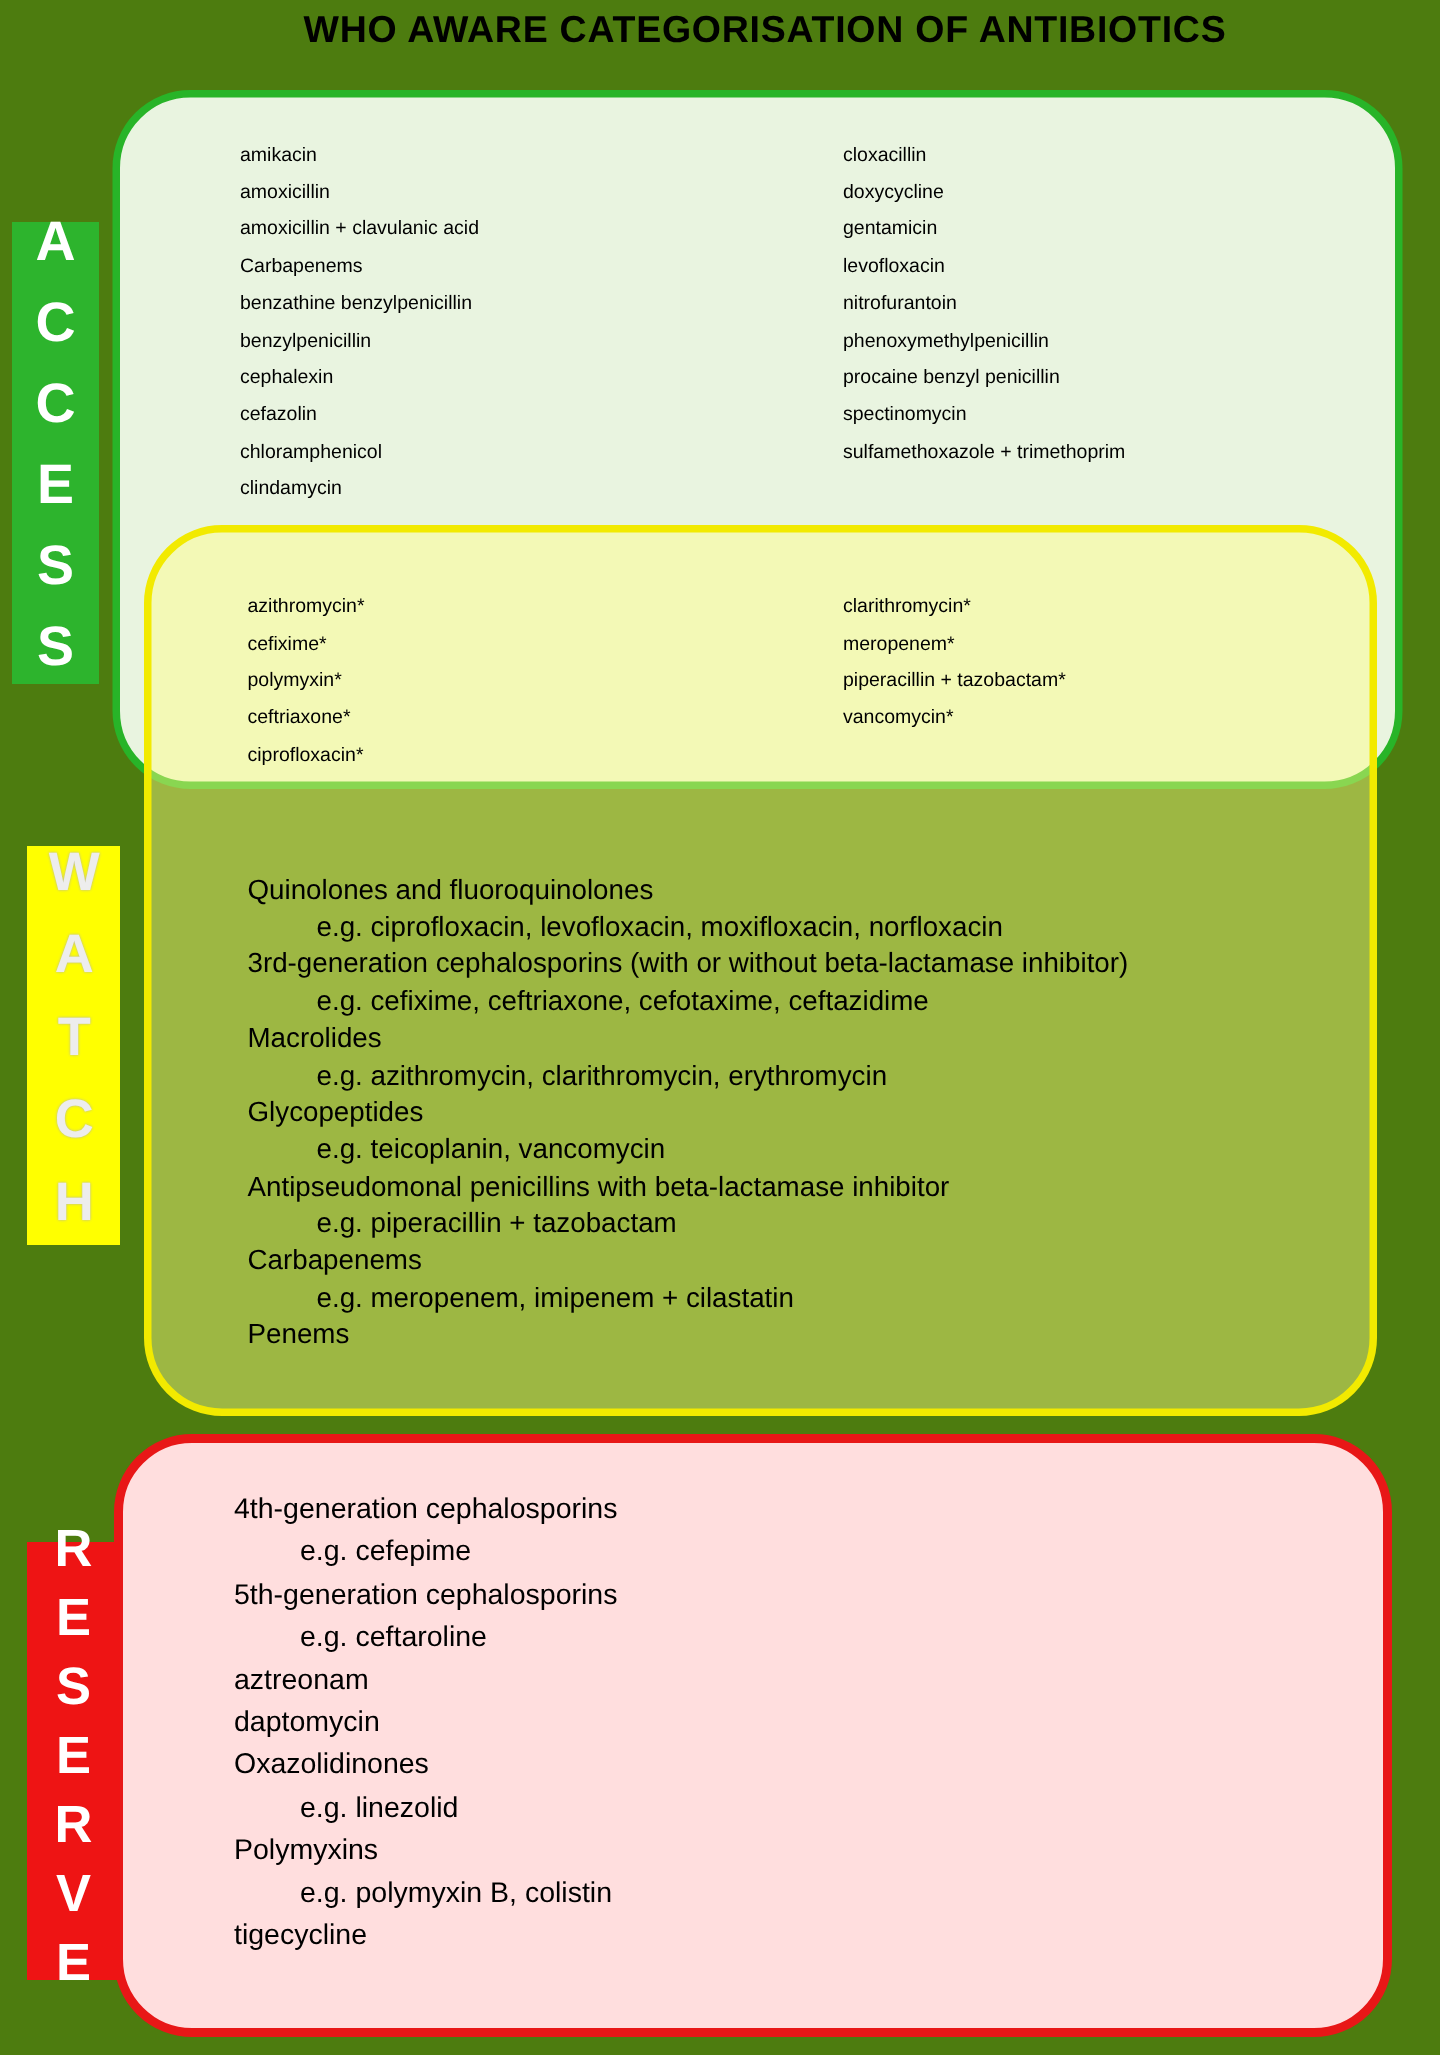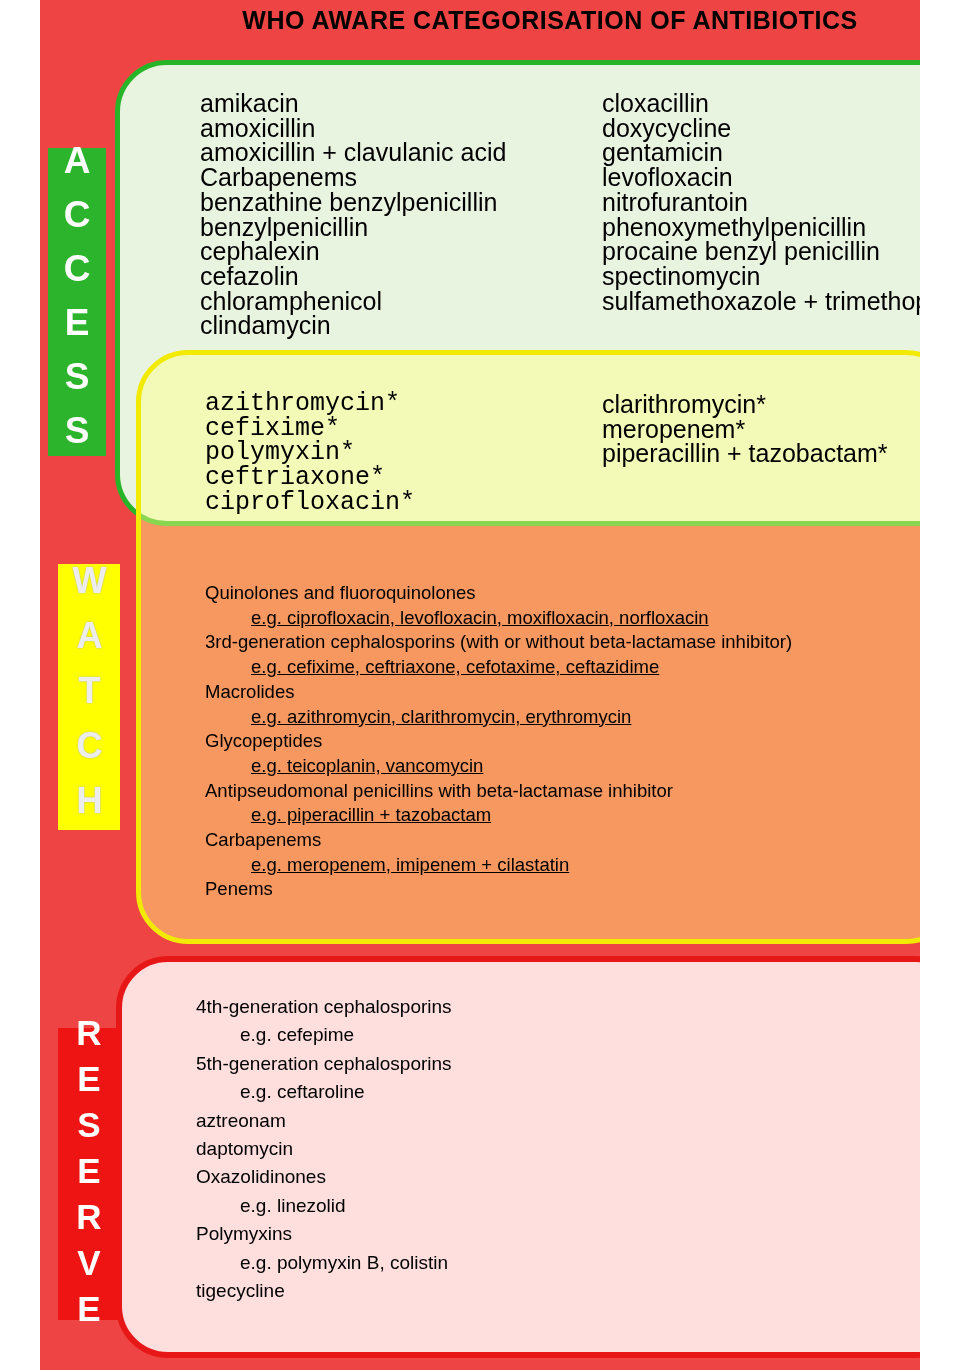--- a/index.html
+++ b/index.html
@@ -1,19 +1,19 @@
 <!DOCTYPE html>
 <html><head>
 <meta charset="utf-8">
 <style>
   * { margin:0; padding:0; box-sizing:border-box; }
   html,body { background:#ffffff; }
   .page {
-    position:relative; width:880px; height:1370px; margin:0 auto;
-    background:#ef4444; color:#000;
+    position:relative; width:960px; height:1370px; margin:0 auto;
+    background:#4d7c0f; color:#000;
     font-family:"Liberation Sans", sans-serif;
     overflow:hidden;
   }
   .title {
     position:absolute; top:6px; left:80px; width:860px;
     text-align:center; font-size:25px; font-weight:bold; letter-spacing:.5px;
   }
   .box { position:absolute; border-radius:52px; }
   .green-box {
     left:75px; top:60px; width:860px; height:466px;
@@ -35,33 +35,33 @@
     font-weight:bold; color:#ffffff; line-height:1;
   }
   .access-label { left:8px;  top:148px;  width:58px; height:308px; background:#2db42d; }
   .access-label .vertical  { font-size:37px; letter-spacing:13px; }
   .watch-label  { left:18px; top:564px;  width:62px; height:266px; background:#ffff00; }
   .watch-label .vertical   { font-size:36px; letter-spacing:14px; color:#ededed; text-shadow:0 0 2px #b3b3b3; }
   .reserve-label{ left:18px; top:1028px; width:62px; height:292px; background:#ee1414; }
   .reserve-label .vertical { font-size:35px; letter-spacing:7px; }
 
   .layer { position:absolute; z-index:5; }
-  .drug-col { font-size:25px; line-height:24.7px; white-space:nowrap; }
+  .drug-col { font-size:13px; line-height:24.7px; white-space:nowrap; }
   .access-left  { left:160px; top:91px; }
   .access-right { left:562px; top:91px; }
-  .star-left    { left:165px; top:392px;font-family:Liberation Mono, monospace; }
+  .star-left    { left:165px; top:392px; }
   .star-right   { left:562px; top:392px; }
 
   .watch-content {
     left:165px; top:565px; font-size:18.5px; line-height:24.7px; white-space:nowrap;margin-top:16px;
   }
   .reserve-content {
     left:156px; top:993px; font-size:19px; line-height:28.4px; white-space:nowrap;
   }
-  .watch-content  .cat-example { padding-left:46px;text-decoration:underline; }
+  .watch-content  .cat-example { padding-left:46px; }
   .reserve-content .cat-example { padding-left:44px; }
 </style>
 </head>
 <body>
 
 <div class="page">
 
   <h1 class="title">WHO AWARE CATEGORISATION OF ANTIBIOTICS</h1>
 
   <div class="box green-box"></div>
@@ -106,20 +106,21 @@
       <div class="drug">azithromycin*</div>
       <div class="drug">cefixime*</div>
       <div class="drug">polymyxin*</div>
       <div class="drug">ceftriaxone*</div>
       <div class="drug">ciprofloxacin*</div>
     </div>
   <div class="layer drug-col star-right">
       <div class="drug">clarithromycin*</div>
       <div class="drug">meropenem*</div>
       <div class="drug">piperacillin + tazobactam*</div>
+      <div class="drug">vancomycin*</div>
     </div>
 
   <div class="layer watch-content">
       <div class="cat">
       <div class="cat-name">Quinolones and fluoroquinolones</div>
       <div class="cat-example">e.g. ciprofloxacin, levofloxacin, moxifloxacin, norfloxacin</div>
     </div>
       <div class="cat">
       <div class="cat-name">3rd-generation cephalosporins (with or without beta-lactamase inhibitor)</div>
       <div class="cat-example">e.g. cefixime, ceftriaxone, cefotaxime, ceftazidime</div>

